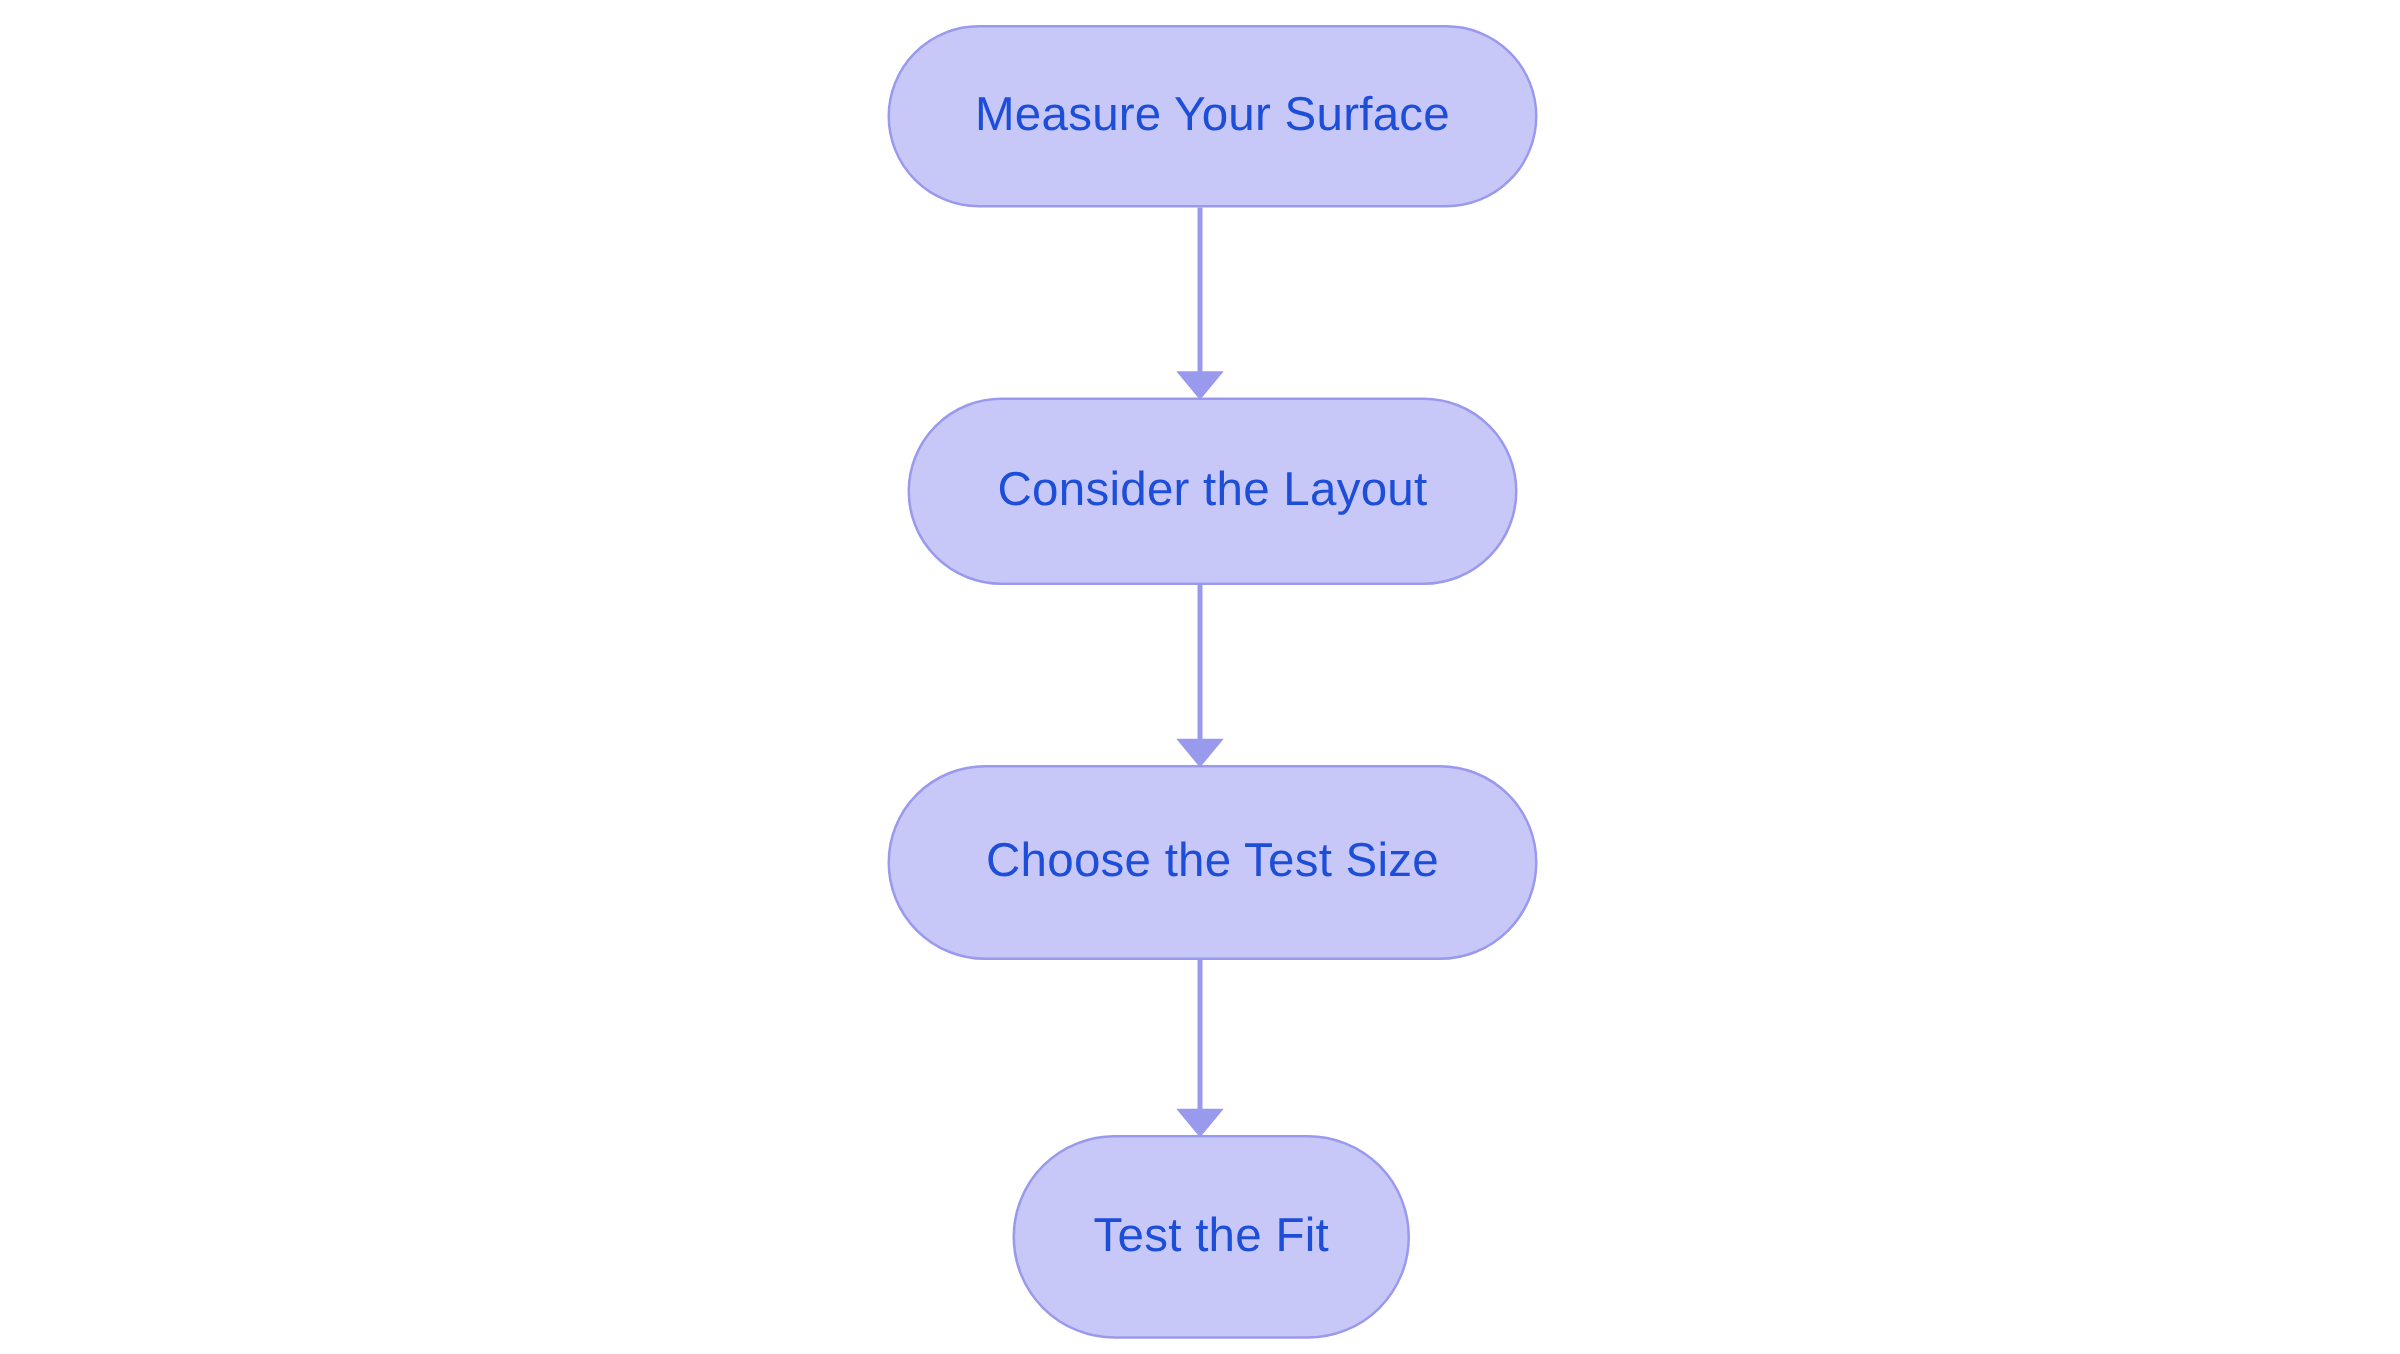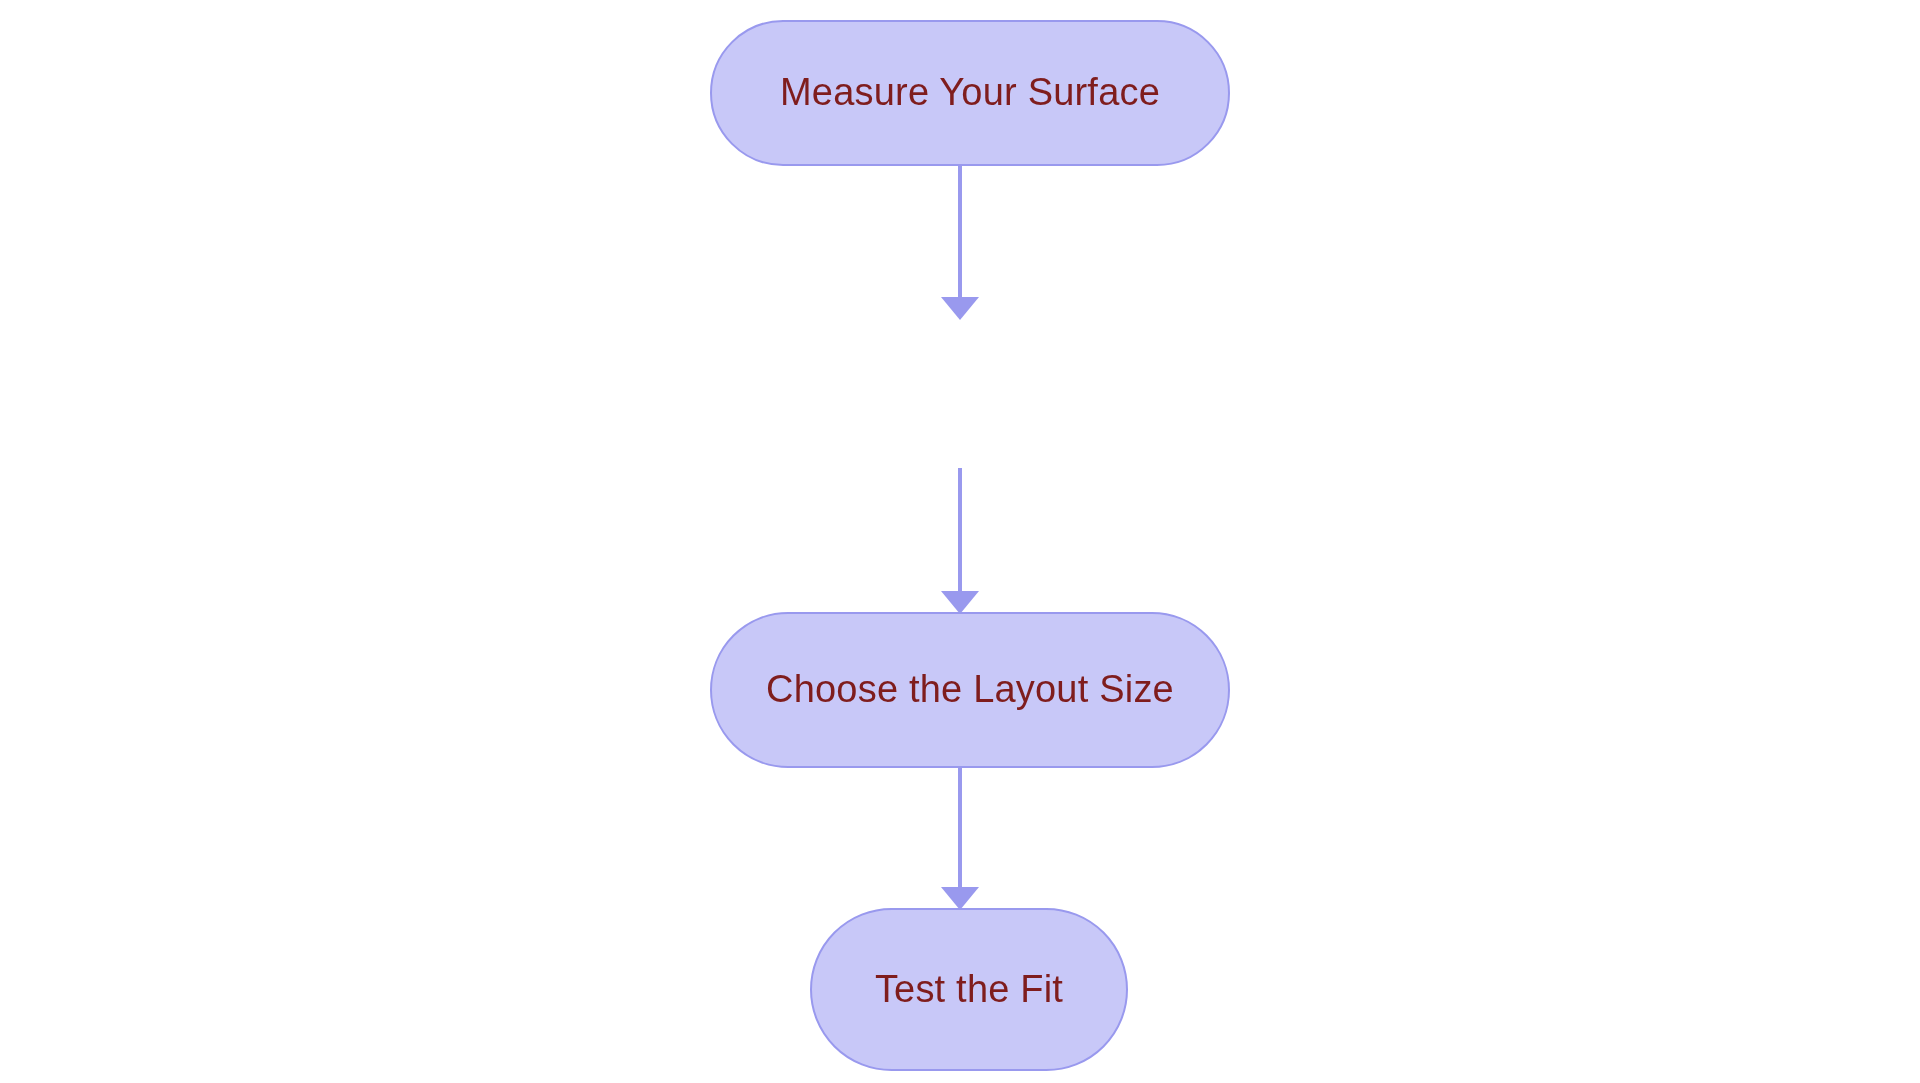--- a/index.html
+++ b/index.html
@@ -28,21 +28,21 @@
     display: flex;
     align-items: center;
     justify-content: center;
     background: #c8c8f8;
     border: 2px solid #9999ee;
     border-radius: 999px;
     text-align: center;
   }
 
   .flow-node .node-label {
-    color: #7f1d1d;
+    color: #1d4ed8;
     font-family: "Liberation Sans", sans-serif;
     font-size: 38px;
     font-weight: 400;
     line-height: 1.15;
     letter-spacing: 0.2px;
     white-space: nowrap;
     user-select: none;
   }
 
   .flow-edge {
@@ -79,22 +79,25 @@
 
   <svg class="flow-edge" style="left:0px; top:0px; width:1920px; height:1083px;">
     <line class="edge-line" x1="960" y1="768" x2="960" y2="890"></line>
     <polygon class="edge-arrowhead" points="941,887 979,887 960,910"></polygon>
   </svg>
 
   <div class="flow-node" style="left:710px; top:20px; width:520px; height:146px;">
     <span class="node-label">Measure Your Surface</span>
   </div>
 
+  <div class="flow-node" style="left:726px; top:318px; width:488px; height:150px;">
+    <span class="node-label">Consider the Layout</span>
+  </div>
 
   <div class="flow-node" style="left:710px; top:612px; width:520px; height:156px;">
-    <span class="node-label">Choose the Layout Size</span>
+    <span class="node-label">Choose the Test Size</span>
   </div>
 
   <div class="flow-node" style="left:810px; top:908px; width:318px; height:163px;">
     <span class="node-label">Test the Fit</span>
   </div>
 
 </div>
 
 </body></html>

